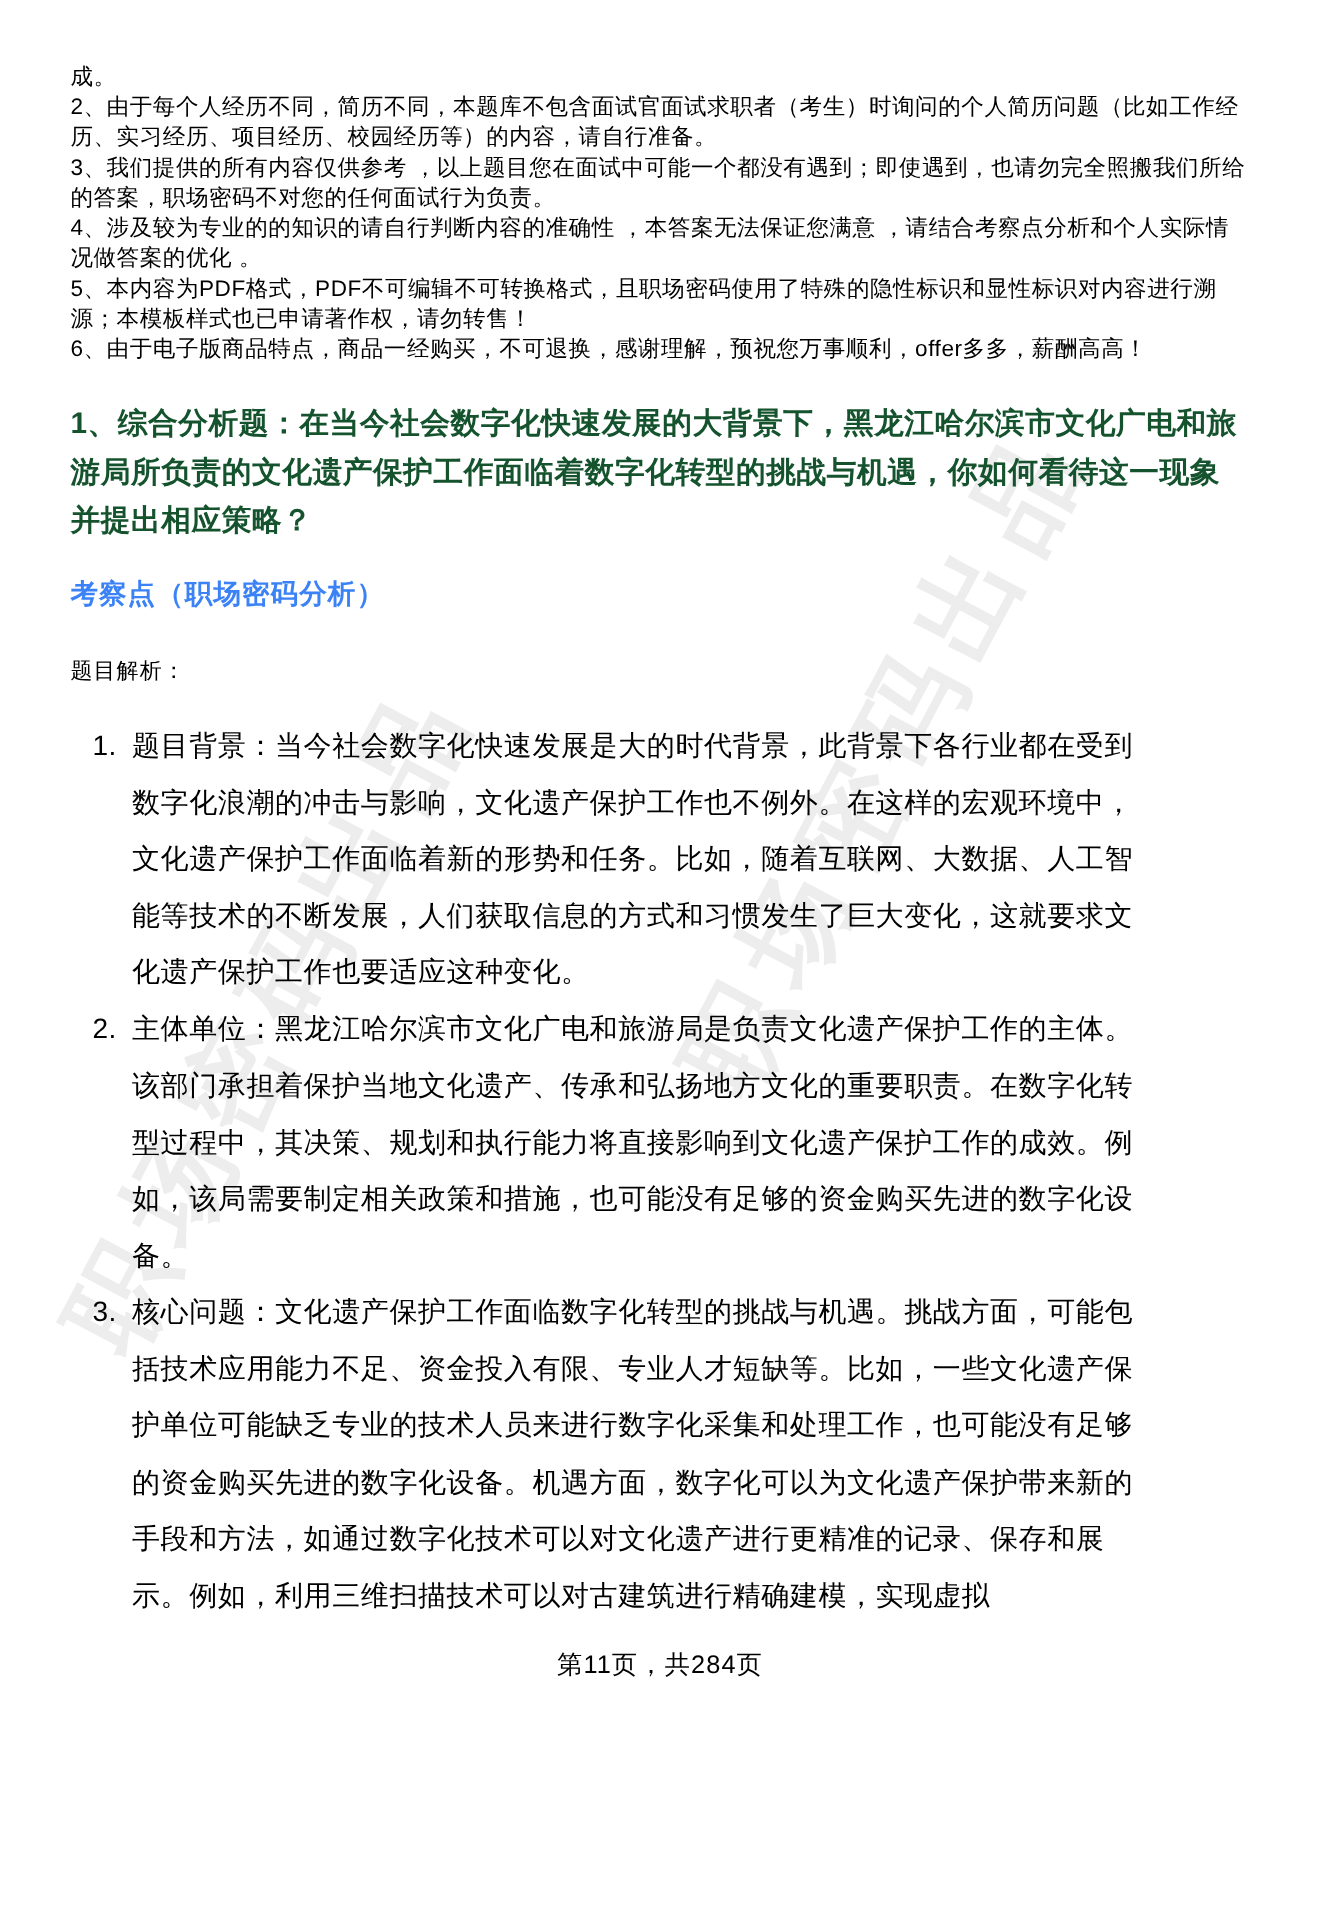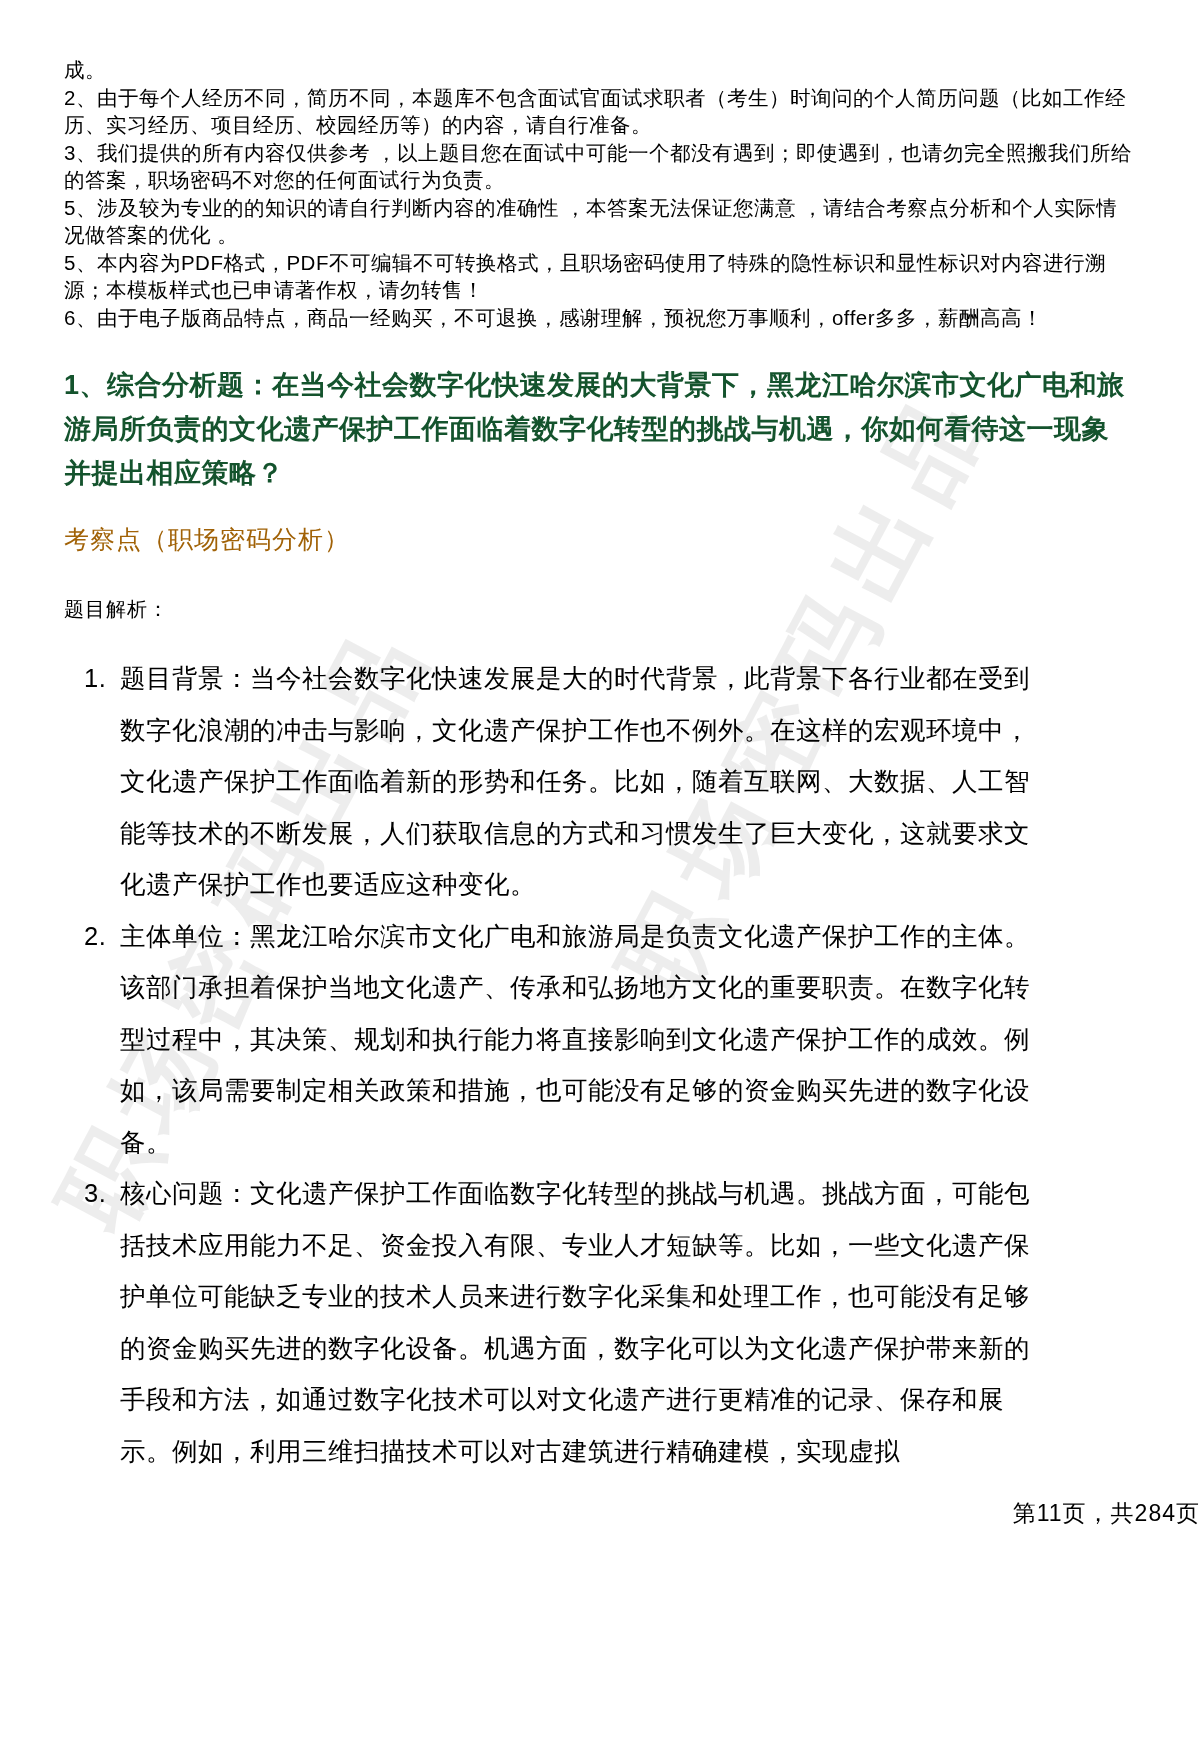--- a/index.html
+++ b/index.html
@@ -41,23 +41,23 @@
   }
   .question-title {
     color: #14532d;
     font-size: 27px;
     font-weight: bold;
     line-height: 44px;
     margin-top: 32px;
     letter-spacing: 0.5px;
   }
   .exam-point {
-    color: #a16207;
+    color: #3b82f6;
     font-size: 25px;
-    font-weight: normal;
+    font-weight: bold;
     margin-top: 28px;
     letter-spacing: 1px;
   }
   .analysis-label {
     font-size: 20px;
     margin-top: 40px;
     letter-spacing: 1px;
   }
   .analysis-list {
     list-style: none;
@@ -78,41 +78,41 @@
   .analysis-item .itext {
     flex: 1;
     text-align: left;
   }
   .page-footer {
     position: absolute;
     z-index: 1;
     top: 1498px;
     left: 0;
     width: 100%;
-    text-align: right;
+    text-align: center;
     font-size: 23px;
     color: #000000;
     letter-spacing: 1px;
   }
 </style>
 </head>
 <body>
 
 <div class="page">
 
   <div class="watermark wm1">职场密码出品</div>
   <div class="watermark wm2">职场密码出品</div>
 
   <div class="content">
 
     <div class="notices">
       <p>成。</p>
       <p>2、由于每个人经历不同，简历不同，本题库不包含面试官面试求职者（考生）时询问的个人简历问题（比如工作经历、实习经历、项目经历、校园经历等）的内容，请自行准备。</p>
       <p>3、我们提供的所有内容仅供参考 ，以上题目您在面试中可能一个都没有遇到；即使遇到，也请勿完全照搬我们所给的答案，职场密码不对您的任何面试行为负责。</p>
-      <p>5、涉及较为专业的的知识的请自行判断内容的准确性 ，本答案无法保证您满意 ，请结合考察点分析和个人实际情况做答案的优化 。</p>
+      <p>4、涉及较为专业的的知识的请自行判断内容的准确性 ，本答案无法保证您满意 ，请结合考察点分析和个人实际情况做答案的优化 。</p>
       <p>5、本内容为PDF格式，PDF不可编辑不可转换格式，且职场密码使用了特殊的隐性标识和显性标识对内容进行溯源；本模板样式也已申请著作权，请勿转售！</p>
       <p>6、由于电子版商品特点，商品一经购买，不可退换，感谢理解，预祝您万事顺利，offer多多，薪酬高高！</p>
     </div>
 
     <h2 class="question-title">1、综合分析题：在当今社会数字化快速发展的大背景下，黑龙江哈尔滨市文化广电和旅游局所负责的文化遗产保护工作面临着数字化转型的挑战与机遇，你如何看待这一现象并提出相应策略？</h2>
 
     <h3 class="exam-point">考察点（职场密码分析）</h3>
 
     <p class="analysis-label">题目解析：</p>
 

